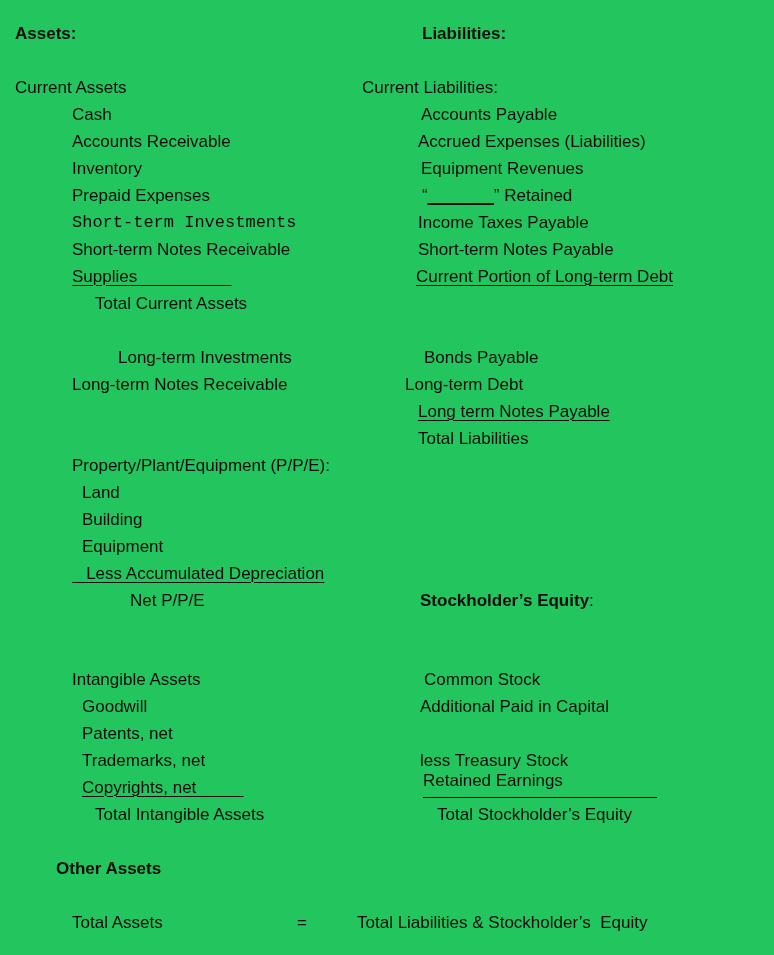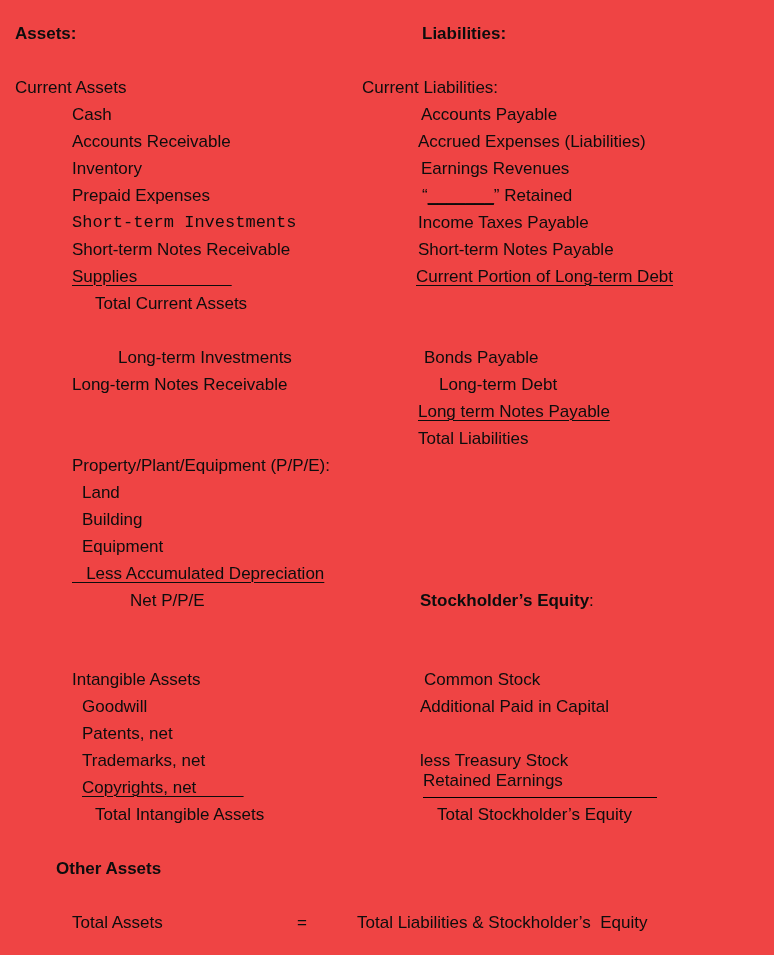--- a/index.html
+++ b/index.html
@@ -8,21 +8,21 @@
     background: #ffffff;
   }
   body {
     font-family: "Liberation Sans", sans-serif;
     color: #000000;
   }
   #page {
     position: relative;
     width: 774px;
     height: 955px;
-    background: #ef4444;
+    background: #22c55e;
     overflow: hidden;
   }
   .line {
     position: absolute;
     font-size: 17px;
     line-height: 20px;
     white-space: pre;
     color: #0d0d0d;
     font-family: "Liberation Sans", sans-serif;
   }
@@ -82,30 +82,30 @@
 
   <div class="line" style="left:72px; top:913px;">Total Assets</div>
   <div class="line" style="left:297px; top:913px;">=</div>
 
   <div class="line bold" style="left:422px; top:24px;">Liabilities:</div>
 
   <div class="line" style="left:362px; top:78px;">Current Liabilities:</div>
 
   <div class="line" style="left:421px; top:105px;">Accounts Payable</div>
   <div class="line" style="left:418px; top:132px;">Accrued Expenses (Liabilities)</div>
-  <div class="line" style="left:421px; top:159px;">Earnings Revenues</div>
+  <div class="line" style="left:421px; top:159px;">Equipment Revenues</div>
 
   <div class="line" style="left:422px; top:186px;"><span>“</span><span class="ul">_______</span><span>”</span><span> Retained</span></div>
 
   <div class="line" style="left:418px; top:213px;">Income Taxes Payable</div>
   <div class="line" style="left:418px; top:240px;">Short-term Notes Payable</div>
   <div class="line ul" style="left:416px; top:267px;">Current Portion of Long-term Debt</div>
 
   <div class="line" style="left:424px; top:348px;">Bonds Payable</div>
-  <div class="line" style="left:439px; top:375px;">Long-term Debt</div>
+  <div class="line" style="left:405px; top:375px;">Long-term Debt</div>
   <div class="line ul" style="left:418px; top:402px;">Long term Notes Payable</div>
   <div class="line" style="left:418px; top:429px;">Total Liabilities</div>
 
   <div class="line" style="left:420px; top:591px;"><span class="bold">Stockholder’s Equity</span><span class="nb">:</span></div>
 
   <div class="line" style="left:424px; top:670px;">Common Stock</div>
   <div class="line" style="left:420px; top:697px;">Additional Paid in Capital</div>
   <div class="line" style="left:423px; top:724px;margin-top:47px;">Retained Earnings</div>
   <div class="line" style="left:420px; top:751px;">less Treasury Stock</div>
 

